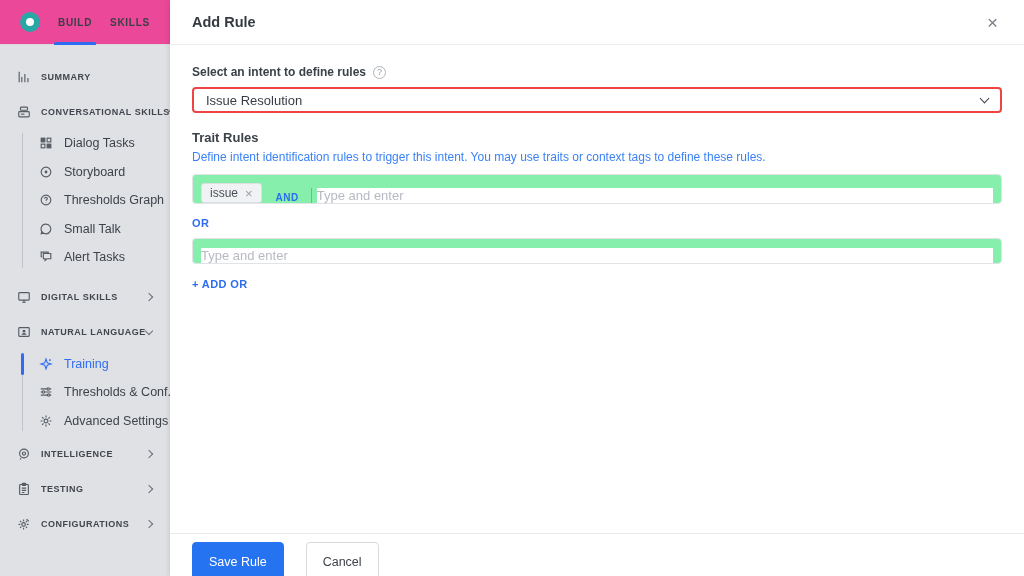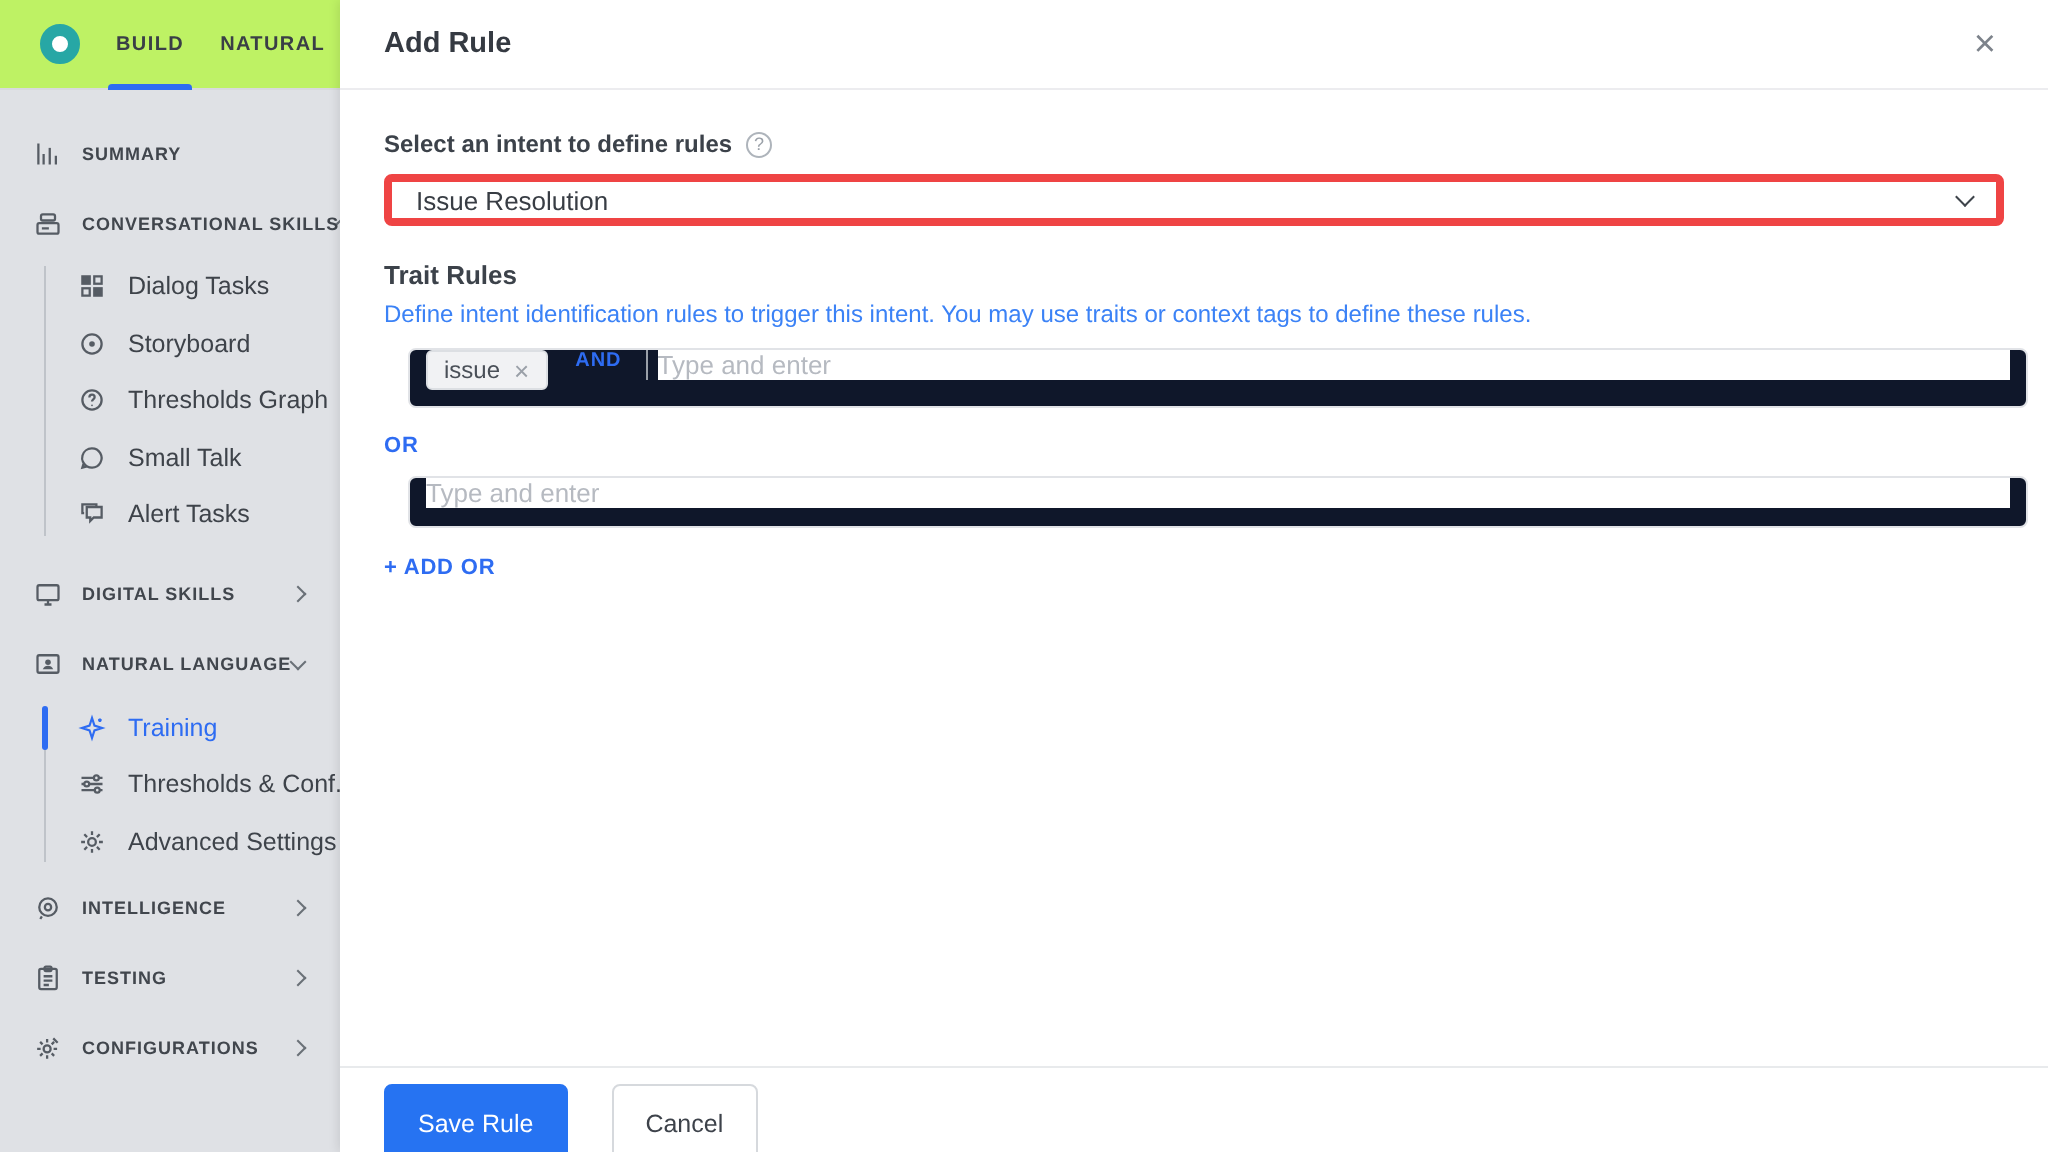--- a/index.html
+++ b/index.html
@@ -1,21 +1,21 @@
 <!DOCTYPE html>
 <html><head>
 <meta charset="utf-8">
 <style>
   * { margin:0; padding:0; box-sizing:border-box; }
   html,body { width:1024px; height:576px; overflow:hidden; font-family:"Liberation Sans", sans-serif; background:#fff; }
   .stage { position:relative; width:1024px; height:576px; background:#fff; }
 
   
   .sidebar { position:absolute; left:0; top:0; width:170px; height:576px; background:#dfe1e5; }
-  .topbar { position:relative; height:45px; background:#bef264; display:flex; align-items:center; border-bottom:1px solid #d8dadd; }
+  .topbar { position:relative; height:45px; background:#ec4899; display:flex; align-items:center; border-bottom:1px solid #d8dadd; }
   .logo { width:20px; height:20px; border:6px solid #27a7a5; border-radius:50%; margin-left:20px; background:#fff; }
   .top-tab { font-size:10px; font-weight:bold; letter-spacing:.7px; color:#3a3f46; margin-left:18px; cursor:pointer; position:relative; height:45px; display:flex; align-items:center; }
   .top-tab.active::after { content:""; position:absolute; left:-4px; right:-4px; bottom:0; height:3px; background:#2e6cf2; border-radius:2px 2px 0 0; }
 
   .nav { position:relative; }
   .spacer14 { height:14px; } .spacer8 { height:8px; } .spacer1 { height:1px; }
   .side-item { height:35px; display:flex; align-items:center; padding-left:16px; cursor:pointer; }
   .side-item .lbl { font-size:9px; font-weight:bold; letter-spacing:.5px; color:#41464d; margin-left:10px; white-space:nowrap; }
   .side-item .chev { margin-left:auto; margin-right:18px; }
   .chev { width:6px; height:6px; border-right:1.4px solid #6a7077; border-bottom:1.4px solid #6a7077; display:inline-block; }
@@ -32,28 +32,28 @@
 
   
   .panel { position:absolute; left:170px; top:0; width:854px; height:576px; background:#fff; box-shadow:-1px 0 5px rgba(0,0,0,.10); }
   .panel-head { height:45px; display:flex; align-items:center; border-bottom:1px solid #ececef; padding:0 22px; }
   .panel-title { font-size:14.5px; font-weight:bold; color:#353a42; }
   .close-x { margin-left:auto; font-size:19px; color:#7d838b; cursor:pointer; line-height:1; padding:2px 4px; }
 
   .content { padding:20px 22px 0 22px; }
   .fld-label { font-size:12px; font-weight:bold; color:#3c424a; display:flex; align-items:center; }
   .help { width:13px; height:13px; border:1px solid #aeb4bb; border-radius:50%; color:#9aa0a8; font-size:9px; font-weight:normal; display:inline-flex; align-items:center; justify-content:center; margin-left:7px; }
-  .select { margin-top:8px; height:26px; width:810px; border:4px solid #ef4444; border-radius:4px; display:flex; align-items:center; padding:0 12px; cursor:pointer; background:#fff; }
+  .select { margin-top:8px; height:26px; width:810px; border:2px solid #ef4444; border-radius:4px; display:flex; align-items:center; padding:0 12px; cursor:pointer; background:#fff; }
   .select .val { font-size:13px; color:#383d44; }
   .select .sel-chev { margin-left:auto; width:7px; height:7px; border-right:1.8px solid #3f444b; border-bottom:1.8px solid #3f444b; transform:rotate(45deg); margin-top:-4px; }
 
   .sec-title { margin-top:17px; font-size:13px; font-weight:bold; color:#3c424a; }
   .sec-desc { margin-top:5px; font-size:12px; color:#3b82f6; }
 
-  .rule-input { margin-top:10px; width:810px; min-height:30px; border:1px solid #e1e3e7; border-radius:4px; display:flex; align-items:flex-start; padding:0 8px; background:#0f172a; cursor:text;margin-left:12px; }
+  .rule-input { margin-top:10px; width:810px; min-height:30px; border:1px solid #e1e3e7; border-radius:4px; display:flex; align-items:flex-end; padding:0 8px; background:#86efac; cursor:text; }
   .chip { display:inline-flex; align-items:center; background:#f1f2f4; border:1px solid #dcdfe3; border-radius:3px; padding:2px 8px; font-size:12px; color:#4a5058; }
   .chip .x { margin-left:7px; color:#9aa0a8; font-size:13px; cursor:pointer; line-height:1; }
   .op { font-size:10px; font-weight:bold; letter-spacing:.5px; color:#2e6cf2; margin:0 12px 0 14px; }
   .caret { width:1px; height:15px; background:#9aa0a8; margin-right:5px; }
   .rule-input input { border:none; outline:none; flex:1; font-size:13px; color:#3c424a; font-family:Liberation Sans, sans-serif; }
   .rule-input input::placeholder { color:#b6bac1; }
   .rule2 { min-height:26px; margin-top:9px; }
   .or-lbl { margin-top:13px; font-size:11px; font-weight:bold; letter-spacing:.4px; color:#2e6cf2; }
   .add-or { margin-top:14px; font-size:11px; font-weight:bold; letter-spacing:.4px; color:#2e6cf2; cursor:pointer; display:inline-block; }
 
@@ -64,21 +64,21 @@
 </style>
 </head>
 <body>
 
 <div class="stage">
 
   <div class="sidebar">
     <div class="topbar">
       <div class="logo"></div>
       <div class="top-tab active">BUILD</div>
-      <div class="top-tab">NATURAL</div>
+      <div class="top-tab">SKILLS</div>
     </div>
 
     <div class="nav">
       <div class="spacer14"></div>
 
       <div class="side-item">
         <span class="icn">
           <svg width="14" height="14" viewBox="0 0 16 16" fill="none" stroke="#565c64" stroke-width="1.3">
               <path d="M2.5 2v12"></path>
               <path d="M5.5 8v6"></path>

